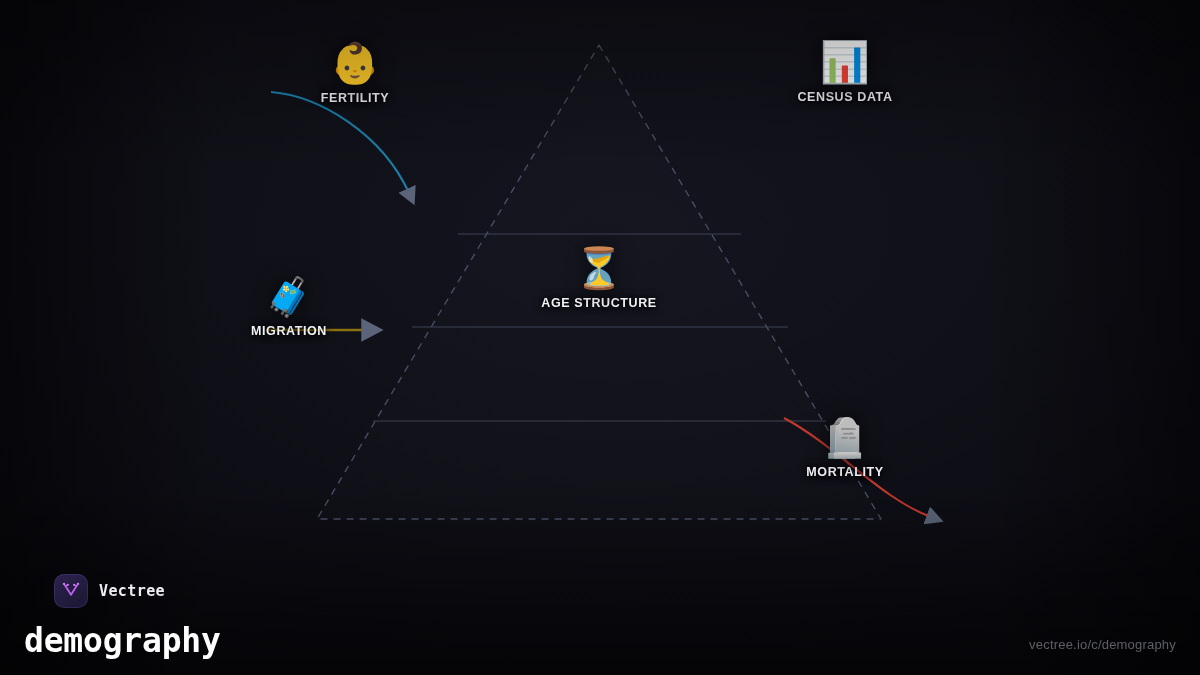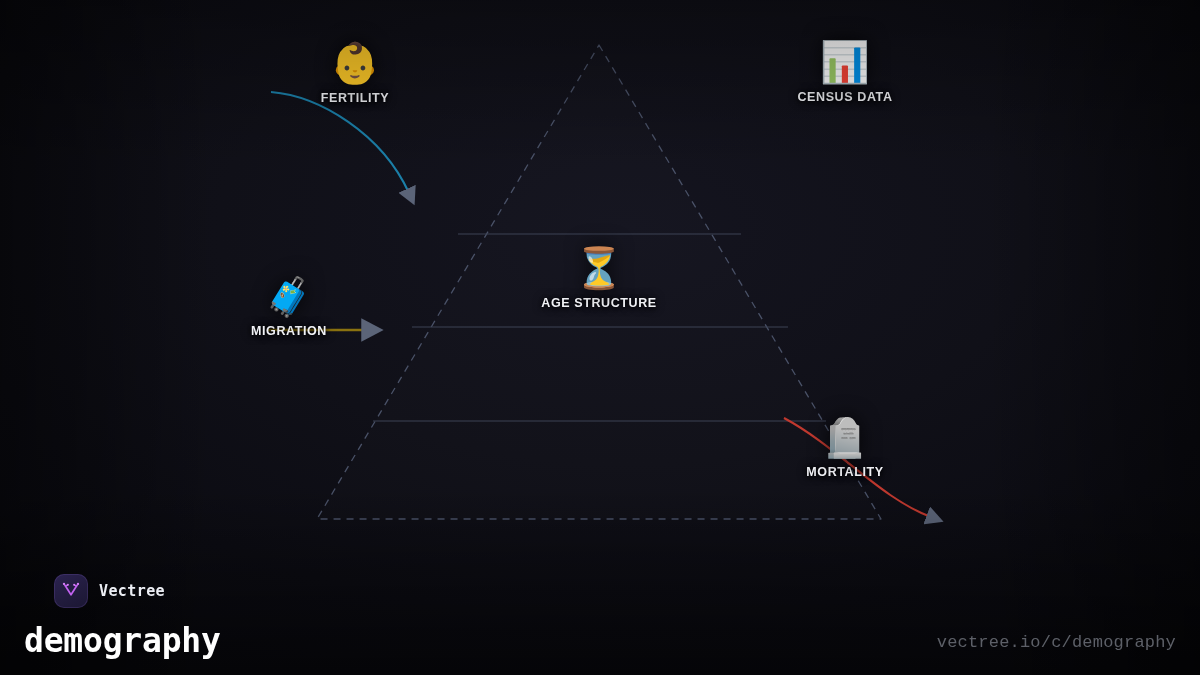--- a/index.html
+++ b/index.html
@@ -63,22 +63,22 @@
     font-family:"DejaVu Sans Mono","Liberation Mono",monospace;
     font-size:15px; font-weight:bold; color:#eceef4; letter-spacing:.4px;
   }
   #page-title {
     position:absolute; left:24px; top:64px;
     font-family:"DejaVu Sans Mono","Liberation Mono",monospace;
     font-size:33px; font-weight:bold; color:#ffffff; letter-spacing:-.2px;
   }
   #footer-url {
     position:absolute; right:24px; bottom:23px;
-    font-family:Liberation Mono, monospace;
-    font-size:17px; color:#5d6068; letter-spacing:.2px;
+    font-family:Liberation Sans, sans-serif;
+    font-size:13px; color:#5d6068; letter-spacing:.2px;
   }
 </style>
 </head>
 <body>
 
 <div id="stage">
 
   <svg id="canvas" viewBox="0 0 1200 675">
     <defs>
       <marker id="ah" markerWidth="9" markerHeight="9" refX="2.2" refY="4.5" orient="auto">

